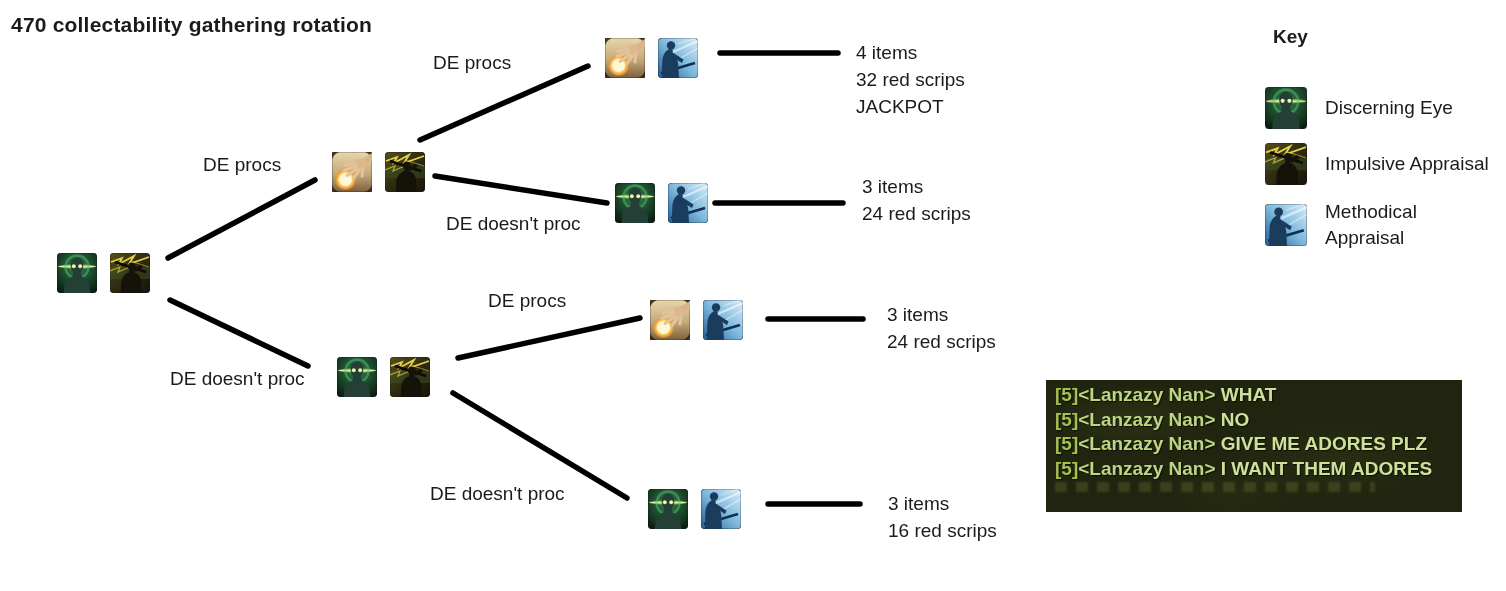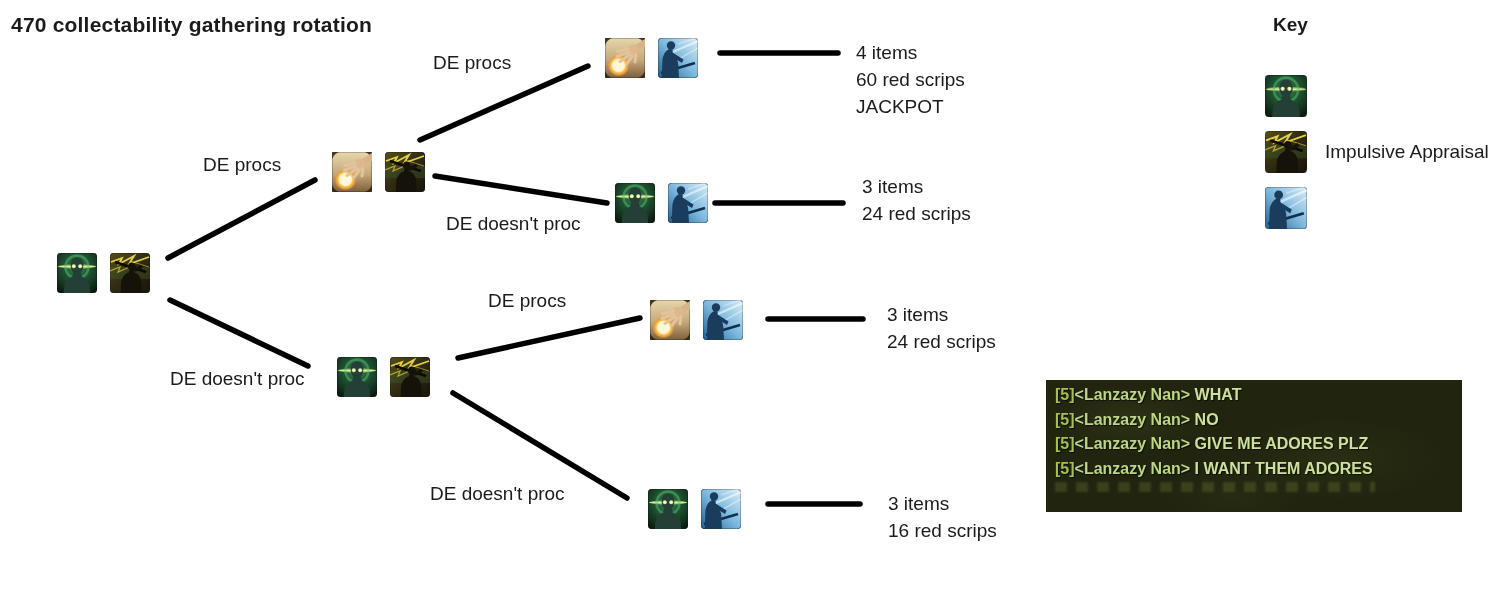--- a/index.html
+++ b/index.html
@@ -14,33 +14,33 @@
   #edges{position:absolute;left:0;top:0;width:1506px;height:591px}
   #edges line{stroke:var(--edge,#000);stroke-width:5.5;stroke-linecap:round}
 
   .node{position:absolute;display:flex;gap:13px}
   .icon{width:40px;height:40px;display:block}
   .key-icon{width:42px;height:42px}
 
   .branch-label{position:absolute;font-size:19px;white-space:nowrap}
   .outcome{position:absolute;font-size:19px;line-height:27px;white-space:nowrap}
 
-  .key-panel{position:absolute;left:1265px;top:14px;width:240px}
+  .key-panel{position:absolute;left:1265px;top:26px;width:240px}
   .key-heading{font-size:19px;font-weight:bold;padding-left:8px;margin-bottom:39px}
   .key-row{display:flex;align-items:center;margin-bottom:14px}
   .key-label{padding-left:18px;font-size:19px;line-height:26px;white-space:nowrap}
 
   .chat-panel{position:absolute;left:1046px;top:380px;width:416px;height:132px;
     overflow:hidden;padding:3px 0 0 9px;
     background:
       radial-gradient(120px 50px at 20% 30%, rgba(95,105,45,.20), transparent 70%),
       radial-gradient(160px 60px at 70% 60%, rgba(85,95,40,.16), transparent 70%),
       radial-gradient(100px 45px at 45% 88%, rgba(75,85,35,.14), transparent 70%),
       var(--chat-background,#21240f)}
-  .chat-line{font-size:16px;font-weight:bold;line-height:24.6px;white-space:nowrap;
+  .chat-line{font-size:19px;font-weight:bold;line-height:24.6px;white-space:nowrap;
              text-shadow:1px 1px 1px rgba(0,0,0,.65)}
   .chat-channel{color:var(--chat-channel,#a3c050)}
   .chat-speaker{color:var(--chat-speaker,#bcd681)}
   .chat-message{color:var(--chat-message,#cde19b)}
   .chat-partial{height:10px;width:320px;margin-top:1px;opacity:.4;filter:blur(1px);
     background:repeating-linear-gradient(90deg, rgba(145,165,75,.55) 0 12px, rgba(145,165,75,0) 12px 21px)}
 </style>
 </head>
 <body>
 
@@ -145,33 +145,40 @@
       <line x1="768" y1="504" x2="860" y2="504"></line>
     </svg>
 
   <div class="key-panel">
     <div class="key-heading">Key</div>
     <div id="key-items">
         <div class="key-row">
           <svg class="icon key-icon" viewBox="0 0 40 40">
             <use href="#i-discerning_eye" xlink:href="#i-discerning_eye"></use>
           </svg>
+          <div class="key-label">
+            <div>Discerning Eye</div>
+          </div>
         </div>
         <div class="key-row">
           <svg class="icon key-icon" viewBox="0 0 40 40">
             <use href="#i-impulsive_appraisal" xlink:href="#i-impulsive_appraisal"></use>
           </svg>
           <div class="key-label">
             <div>Impulsive Appraisal</div>
           </div>
         </div>
         <div class="key-row">
           <svg class="icon key-icon" viewBox="0 0 40 40">
             <use href="#i-methodical_appraisal" xlink:href="#i-methodical_appraisal"></use>
           </svg>
+          <div class="key-label">
+            <div>Methodical</div>
+            <div>Appraisal</div>
+          </div>
         </div>
       </div>
   </div>
 
   <div class="chat-panel">
     <div id="chat-lines">
         <div class="chat-line"><span class="chat-channel">[5]</span><span class="chat-speaker">&lt;Lanzazy Nan&gt;</span><span class="chat-message"> WHAT</span></div>
         <div class="chat-line"><span class="chat-channel">[5]</span><span class="chat-speaker">&lt;Lanzazy Nan&gt;</span><span class="chat-message"> NO</span></div>
         <div class="chat-line"><span class="chat-channel">[5]</span><span class="chat-speaker">&lt;Lanzazy Nan&gt;</span><span class="chat-message"> GIVE ME ADORES PLZ</span></div>
         <div class="chat-line"><span class="chat-channel">[5]</span><span class="chat-speaker">&lt;Lanzazy Nan&gt;</span><span class="chat-message"> I WANT THEM ADORES</span></div>
@@ -235,21 +242,21 @@
       </svg>
     </div>
     <div class="branch-label" style="left: 203px; top: 154px;">DE procs</div>
     <div class="branch-label" style="left: 170px; top: 368px;">DE doesn't proc</div>
     <div class="branch-label" style="left: 433px; top: 52px;">DE procs</div>
     <div class="branch-label" style="left: 446px; top: 213px;">DE doesn't proc</div>
     <div class="branch-label" style="left: 488px; top: 290px;">DE procs</div>
     <div class="branch-label" style="left: 430px; top: 483px;">DE doesn't proc</div>
     <div class="outcome" style="left: 856px; top: 39px;">
       <div class="outcome-line">4 items</div>
-      <div class="outcome-line">60 red scrips</div>
+      <div class="outcome-line">32 red scrips</div>
       <div class="outcome-line">JACKPOT</div>
     </div>
     <div class="outcome" style="left: 862px; top: 173px;">
       <div class="outcome-line">3 items</div>
       <div class="outcome-line">24 red scrips</div>
     </div>
     <div class="outcome" style="left: 887px; top: 301px;">
       <div class="outcome-line">3 items</div>
       <div class="outcome-line">24 red scrips</div>
     </div>

